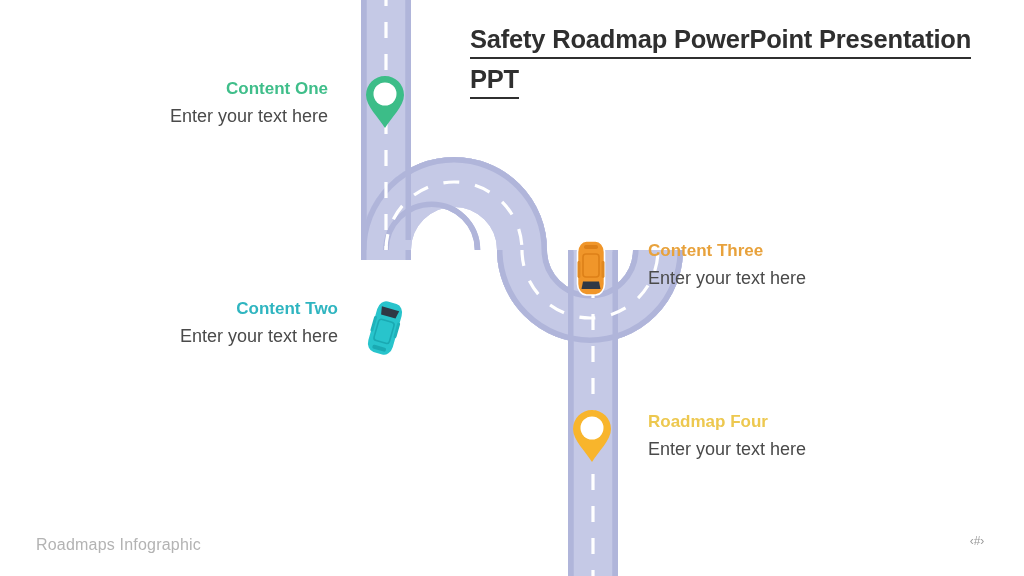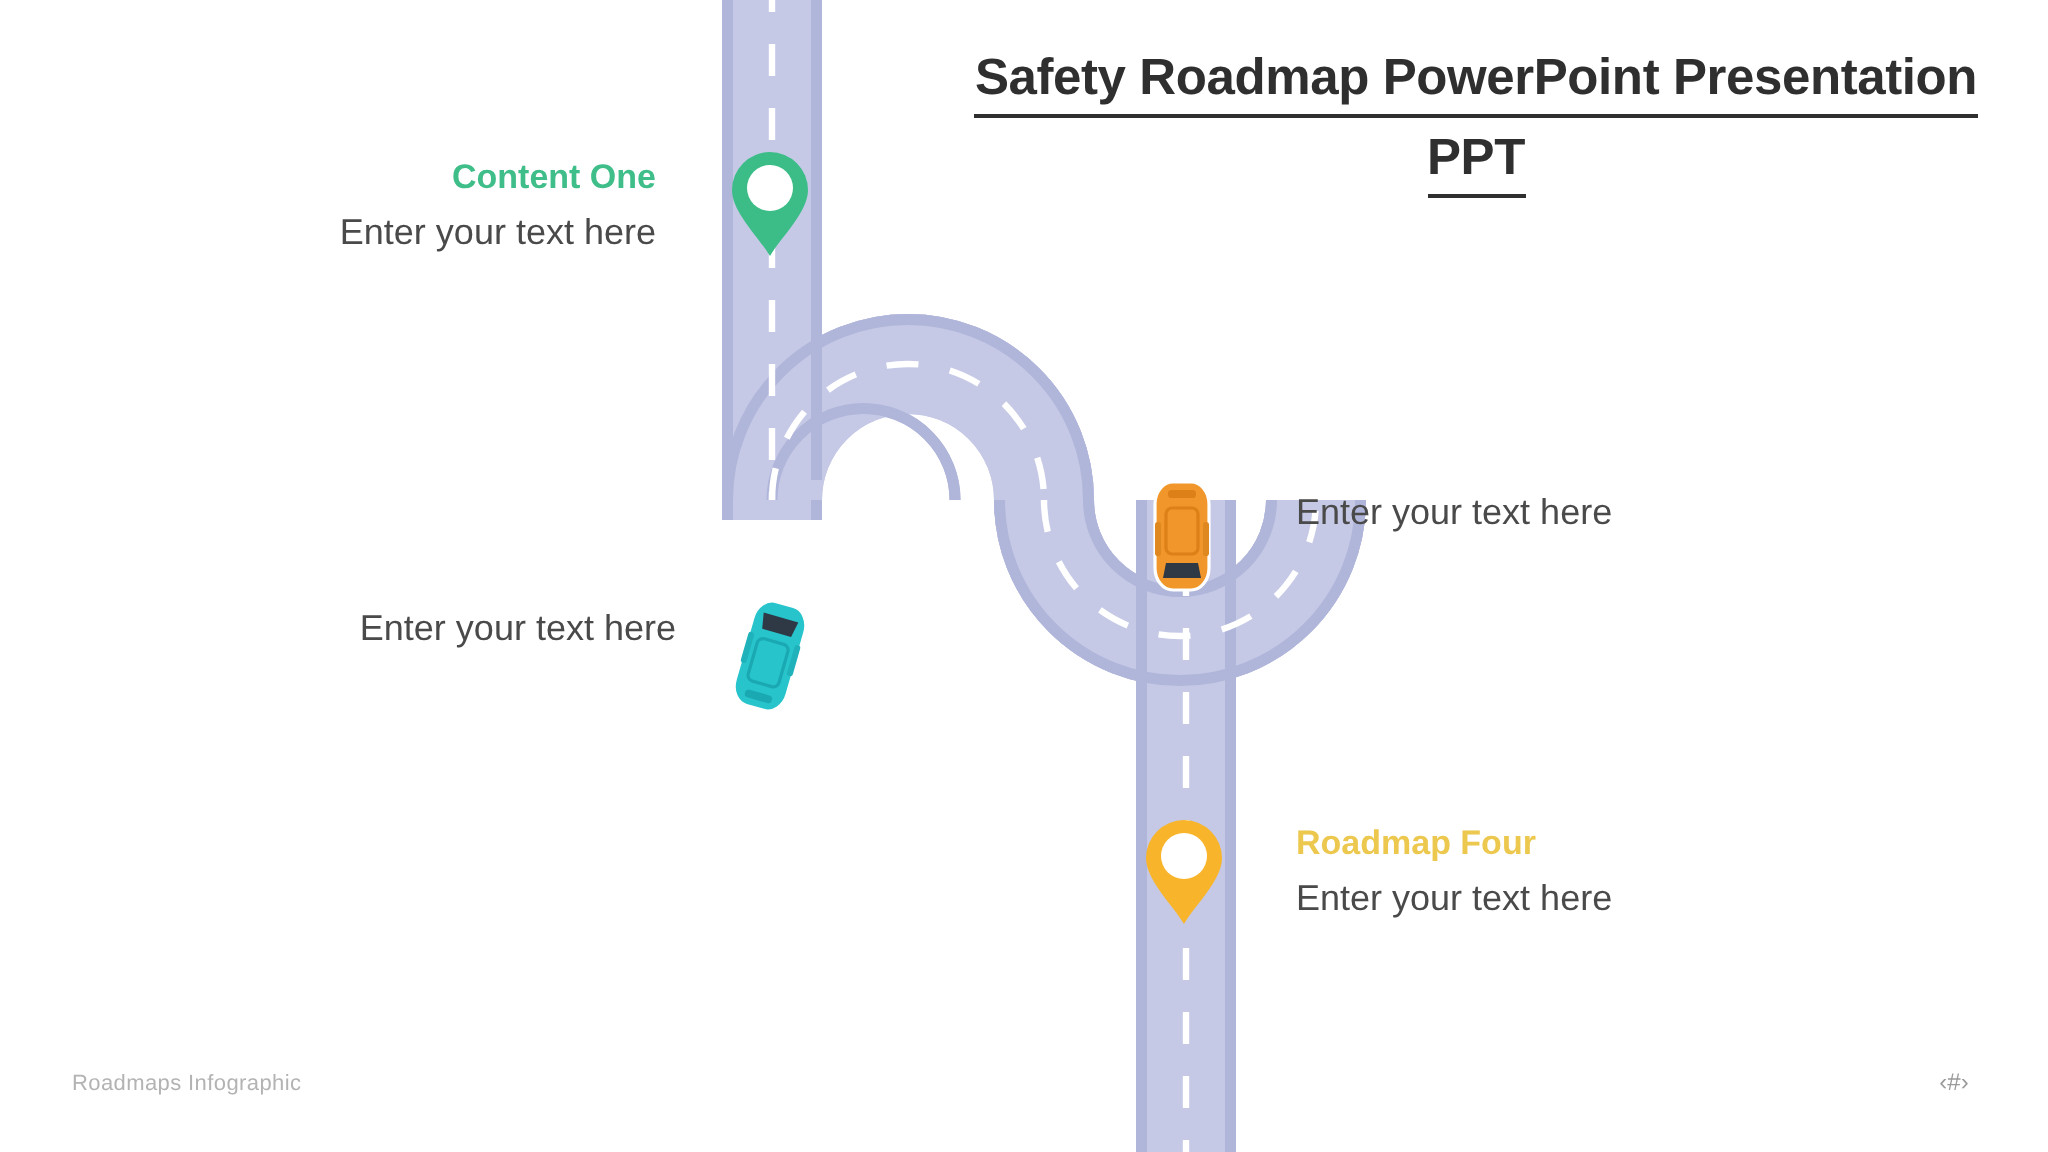--- a/index.html
+++ b/index.html
@@ -23,21 +23,21 @@
     height: 576px;
     background: #ffffff;
   }
 
   
   #title-block {
     position: absolute;
     left: 470px;
     top: 22px;
     width: 536px;
-    text-align: center;
+    text-align: left;
   }
   #title-block .title-line {
     display: inline-block;
     font-size: 25.5px;
     font-weight: bold;
     color: #2f2f2f;
     letter-spacing: -0.2px;
     line-height: 34px;
     border-bottom: 2px solid #2f2f2f;
     padding-bottom: 1px;
@@ -81,21 +81,21 @@
   #block-one   { left: 68px;  top: 78px;  width: 260px; }
   #block-two   { left: 78px;  top: 298px; width: 260px; }
   #block-three { left: 648px; top: 240px; width: 280px; }
   #block-four  { left: 648px; top: 411px; width: 280px; }
 
   
   #footer-note {
     position: absolute;
     left: 36px;
     top: 536px;
-    font-size: 11px;
+    font-size: 16px;
     color: #b3b3b3;
     letter-spacing: 0.2px;
   }
   #page-number {
     position: absolute;
     left: 960px;
     top: 534px;
     width: 34px;
     text-align: center;
     font-size: 12px;
@@ -231,24 +231,26 @@
     <div class="title-line">Safety Roadmap PowerPoint Presentation</div>
     <div class="title-line second">PPT</div>
   </div>
 
   <div class="content-block align-right" id="block-one">
     <div class="content-title" style="color:#3fbe8a;">Content One</div>
     <div class="content-desc">Enter your text here</div>
   </div>
 
   <div class="content-block align-right" id="block-two">
+    <div class="content-title" style="color:#2fb5c0;">Content Two</div>
     <div class="content-desc">Enter your text here</div>
   </div>
 
   <div class="content-block align-left" id="block-three">
+    <div class="content-title" style="color:#e8a23c;">Content Three</div>
     <div class="content-desc">Enter your text here</div>
   </div>
 
   <div class="content-block align-left" id="block-four">
     <div class="content-title" style="color:#edc84f;">Roadmap Four</div>
     <div class="content-desc">Enter your text here</div>
   </div>
 
   <div id="footer-note">Roadmaps Infographic</div>
   <div id="page-number">‹#›</div>

